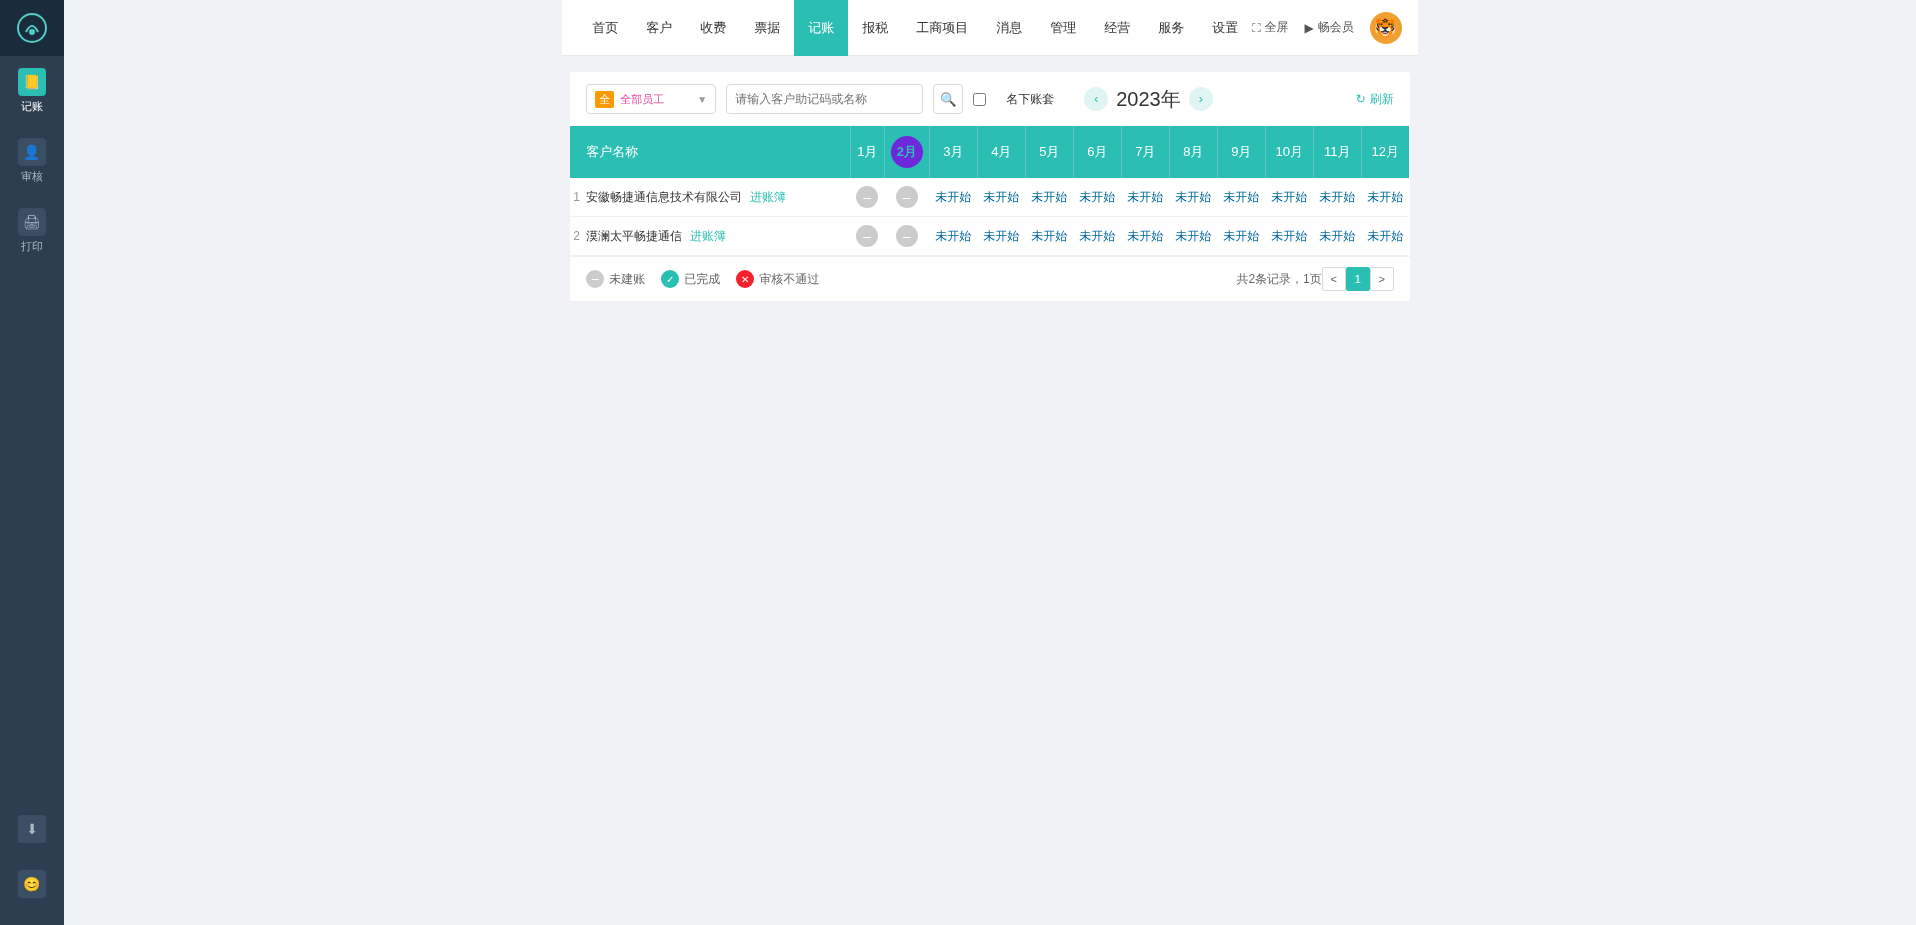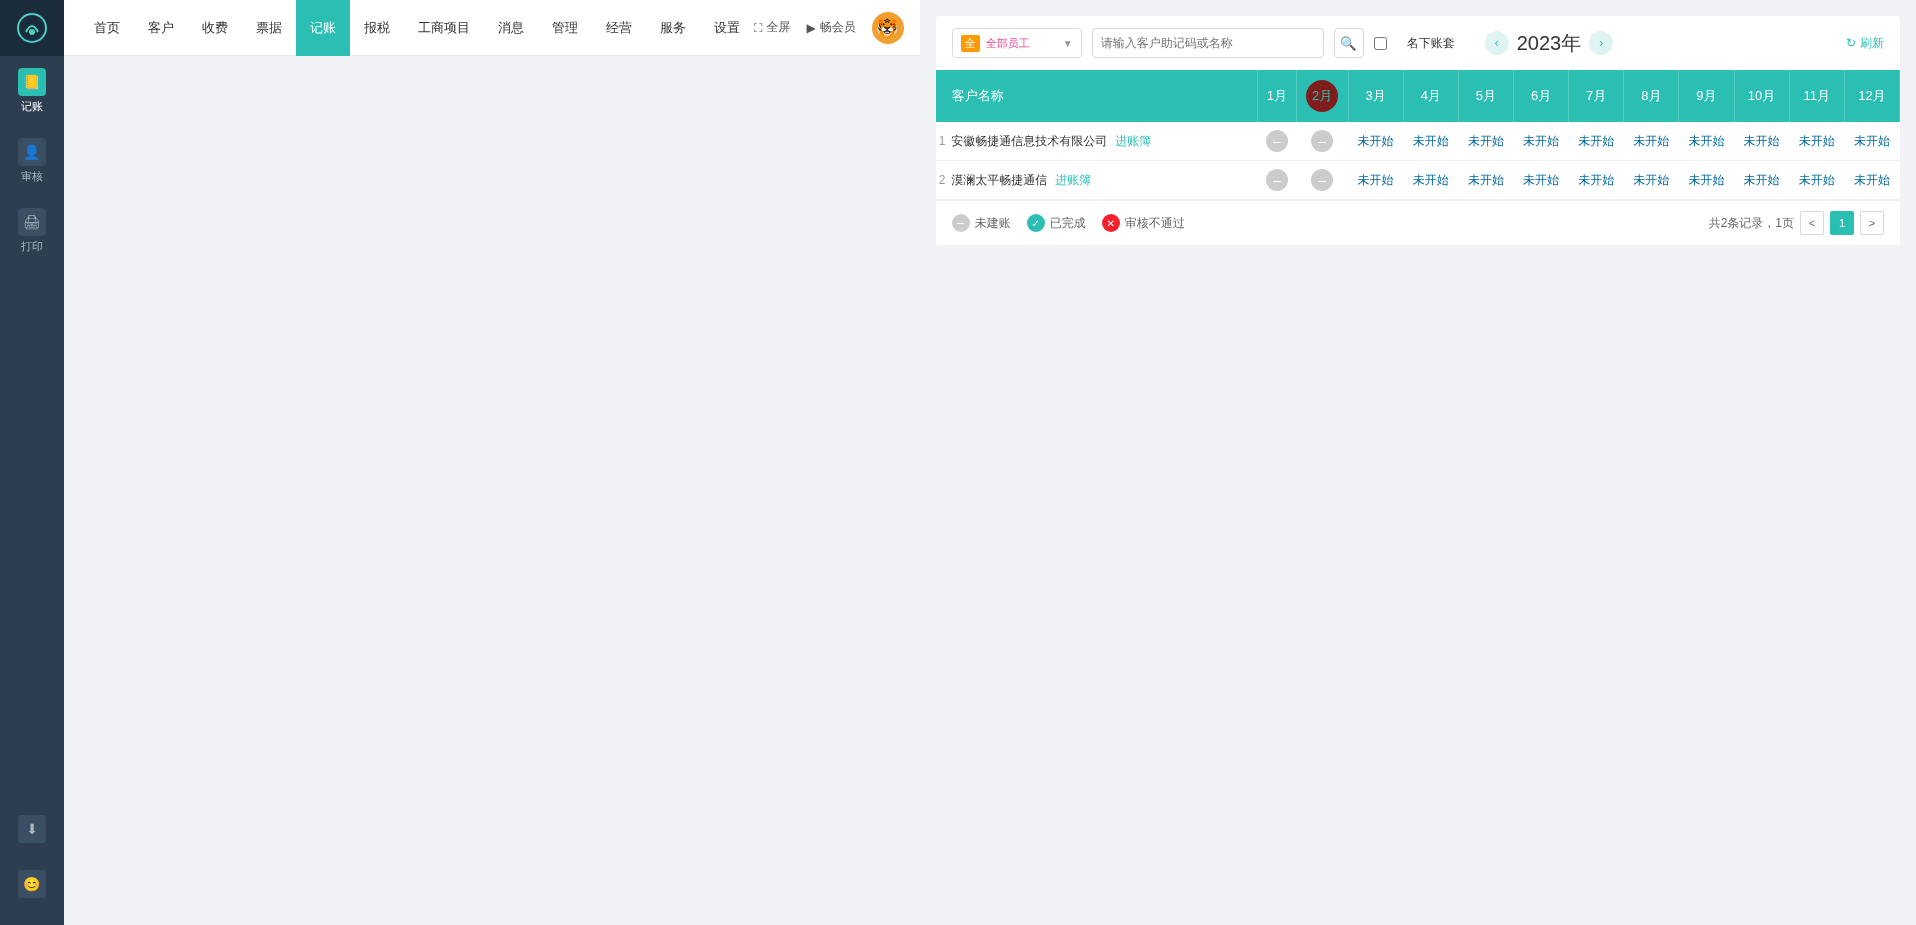--- a/index.html
+++ b/index.html
@@ -56,21 +56,23 @@
       display: flex;
       flex-direction: column;
       align-items: center;
       padding-bottom: 12px;
     }
 
     
     .main-area {
       flex: 1;
       display: flex;
+      flex-direction: column;
       overflow: hidden;
+      align-items: center;
     }
     .topnav {
       height: 56px;
       background: #fff;
       display: flex;
       align-items: center;
       padding: 0 16px;
       border-bottom: 1px solid #e8e8e8;
       flex-shrink: 0;
     }
@@ -156,21 +158,21 @@
       border-radius: 2px;
       margin-right: 6px;
     }
     .employee-select .label { color: #ec4899; font-size: 11px; flex: 1; }
     .employee-select .arrow { color: #999; font-size: 10px; }
     .search-input {
       border: 1px solid #d9d9d9;
       border-radius: 4px;
       height: 30px;
       padding: 0 8px;
-      width: 232px;
+      width: 197px;
       font-size: 12px;
       color: #999;
       outline: none;
     }
     .search-btn {
       width: 30px;
       height: 30px;
       border: 1px solid #d9d9d9;
       border-radius: 4px;
       background: #fff;
@@ -237,26 +239,26 @@
     .data-table th:first-child {
       text-align: left;
       padding-left: 16px;
       min-width: 280px;
       margin-left: 21px;
     }
     .month-circle {
       display: inline-flex;
       width: 32px;
       height: 32px;
-      background: #7f1d1d;
+      background: #6d28d9;
       color: #2bbfb3;
       border-radius: 50%;
       align-items: center;
       justify-content: center;
-      font-weight: normal;
+      font-weight: bold;
     }
     .data-table td {
       text-align: center;
       padding: 8px 6px;
       border-bottom: 1px solid #f0f0f0;
       font-size: 12px;
       color: #999;
     }
     .data-table td:first-child {
       text-align: left;
@@ -302,21 +304,20 @@
       align-items: center;
       justify-content: center;
     }
     .legend-dot.grey { background: #ccc; }
     .legend-dot.teal { background: #2bbfb3; }
     .legend-dot.red { background: #f5222d; }
     .pagination {
       margin-left: auto;
       display: flex;
       align-items: center;
-      gap: 6px;
       font-size: 12px;
       color: #666;
     }
     .page-btn {
       width: 24px;
       height: 24px;
       border: 1px solid #d9d9d9;
       border-radius: 2px;
       background: #fff;
       cursor: pointer;

